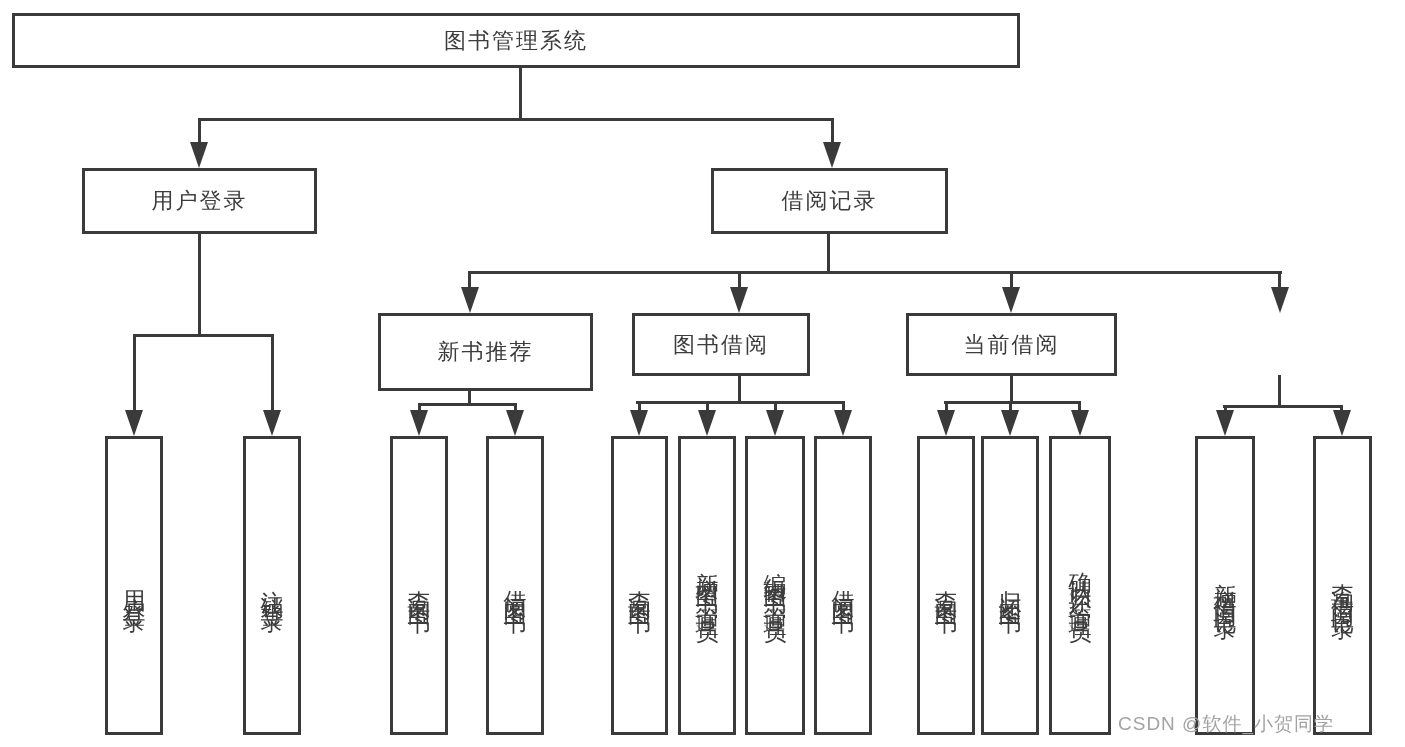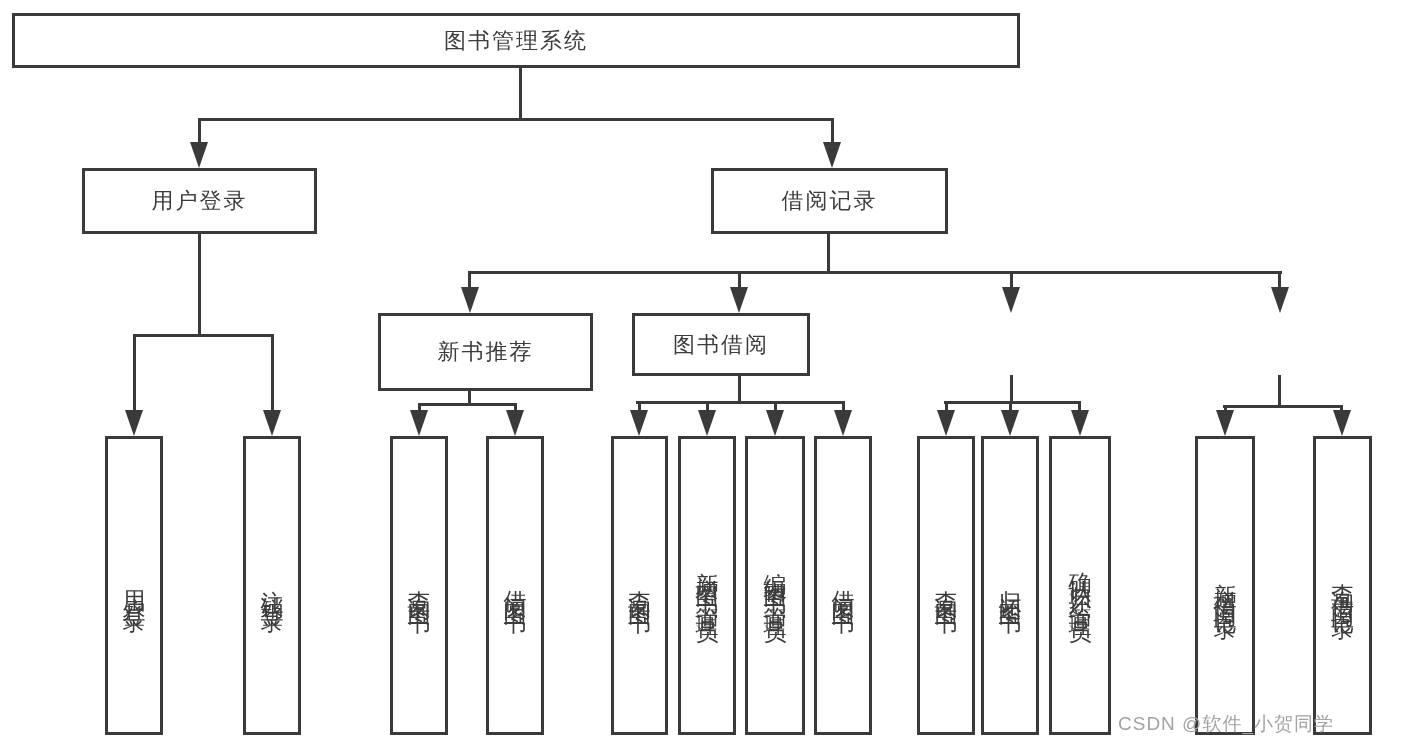--- a/index.html
+++ b/index.html
@@ -86,20 +86,23 @@
   <div class="arw" style="left:730px;top:287px;"></div>
   <div class="arw" style="left:1002px;top:287px;"></div>
   <div class="arw" style="left:1271px;top:287px;"></div>
 
   <div class="box hbox" style="left:362px;top:313px;width:215px;height:78px;margin-left:16px;">
     <span>新书推荐</span>
   </div>
   <div class="box hbox" style="left:632px;top:313px;width:178px;height:63px;">
     <span>图书借阅</span>
   </div>
+  <div class="box hbox" style="left:906px;top:313px;width:211px;height:63px;">
+    <span>当前借阅</span>
+  </div>
 
   <div class="ln" style="left:468px;top:375px;width:3px;height:31px;"></div>
   <div class="ln" style="left:418px;top:403px;width:99px;height:3px;"></div>
   <div class="ln" style="left:418px;top:403px;width:3px;height:9px;"></div>
   <div class="ln" style="left:514px;top:403px;width:3px;height:9px;"></div>
   <div class="arw" style="left:410px;top:410px;"></div>
   <div class="arw" style="left:506px;top:410px;"></div>
 
   <div class="ln" style="left:738px;top:375px;width:3px;height:29px;"></div>
   <div class="ln" style="left:636px;top:401px;width:208px;height:3px;"></div>

